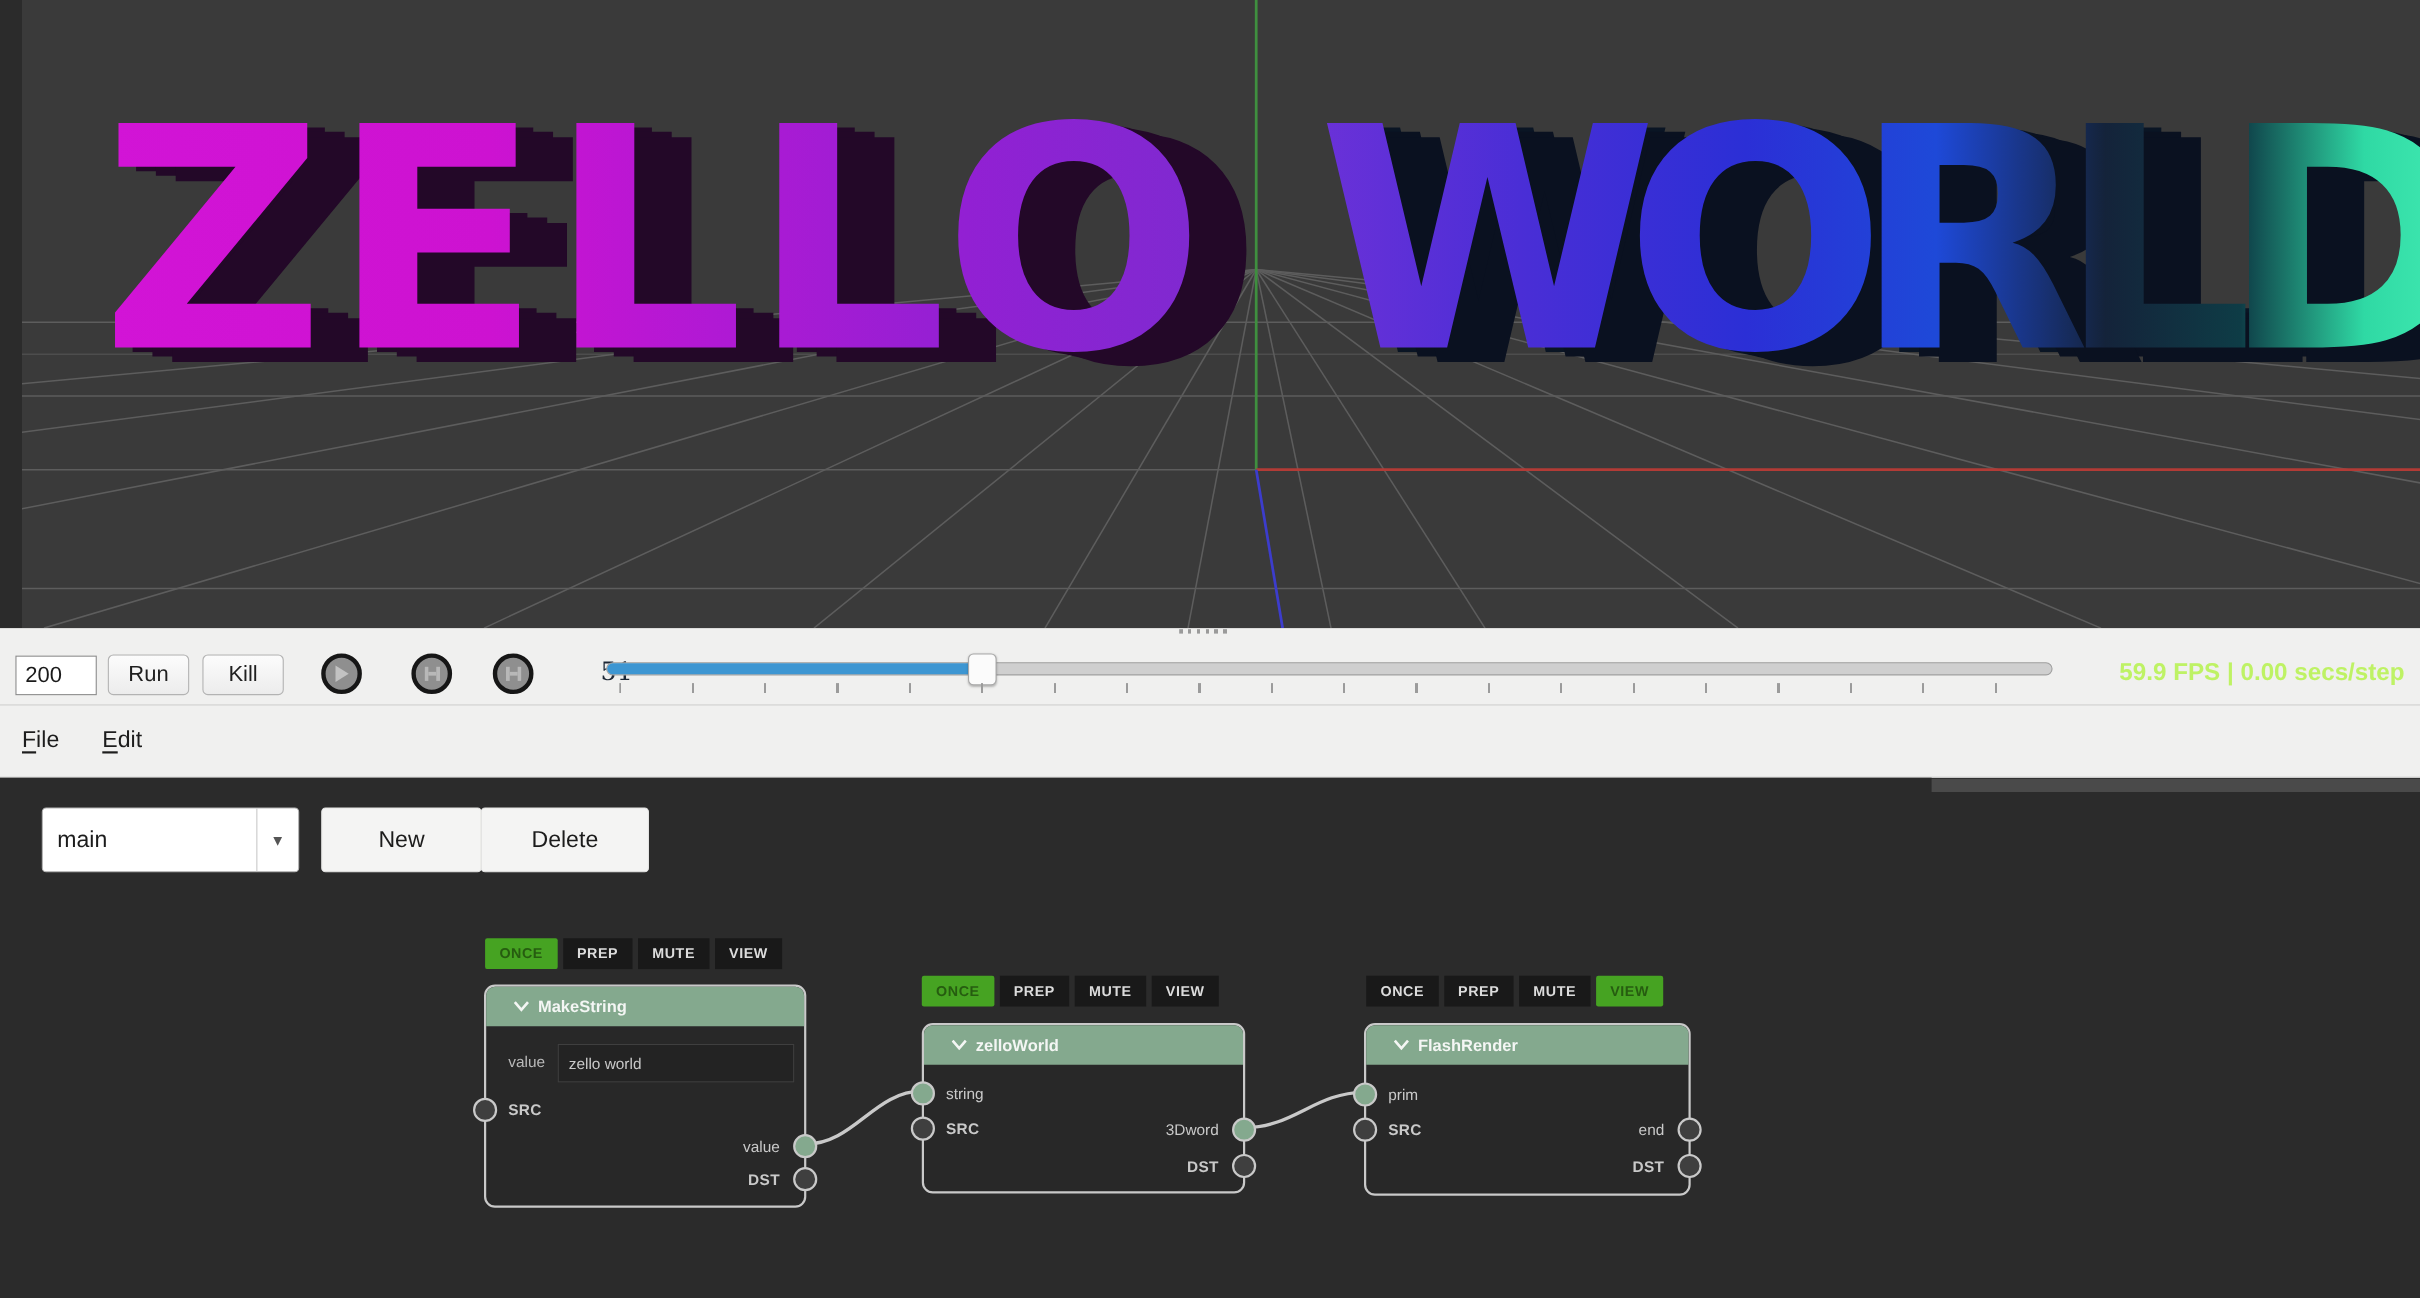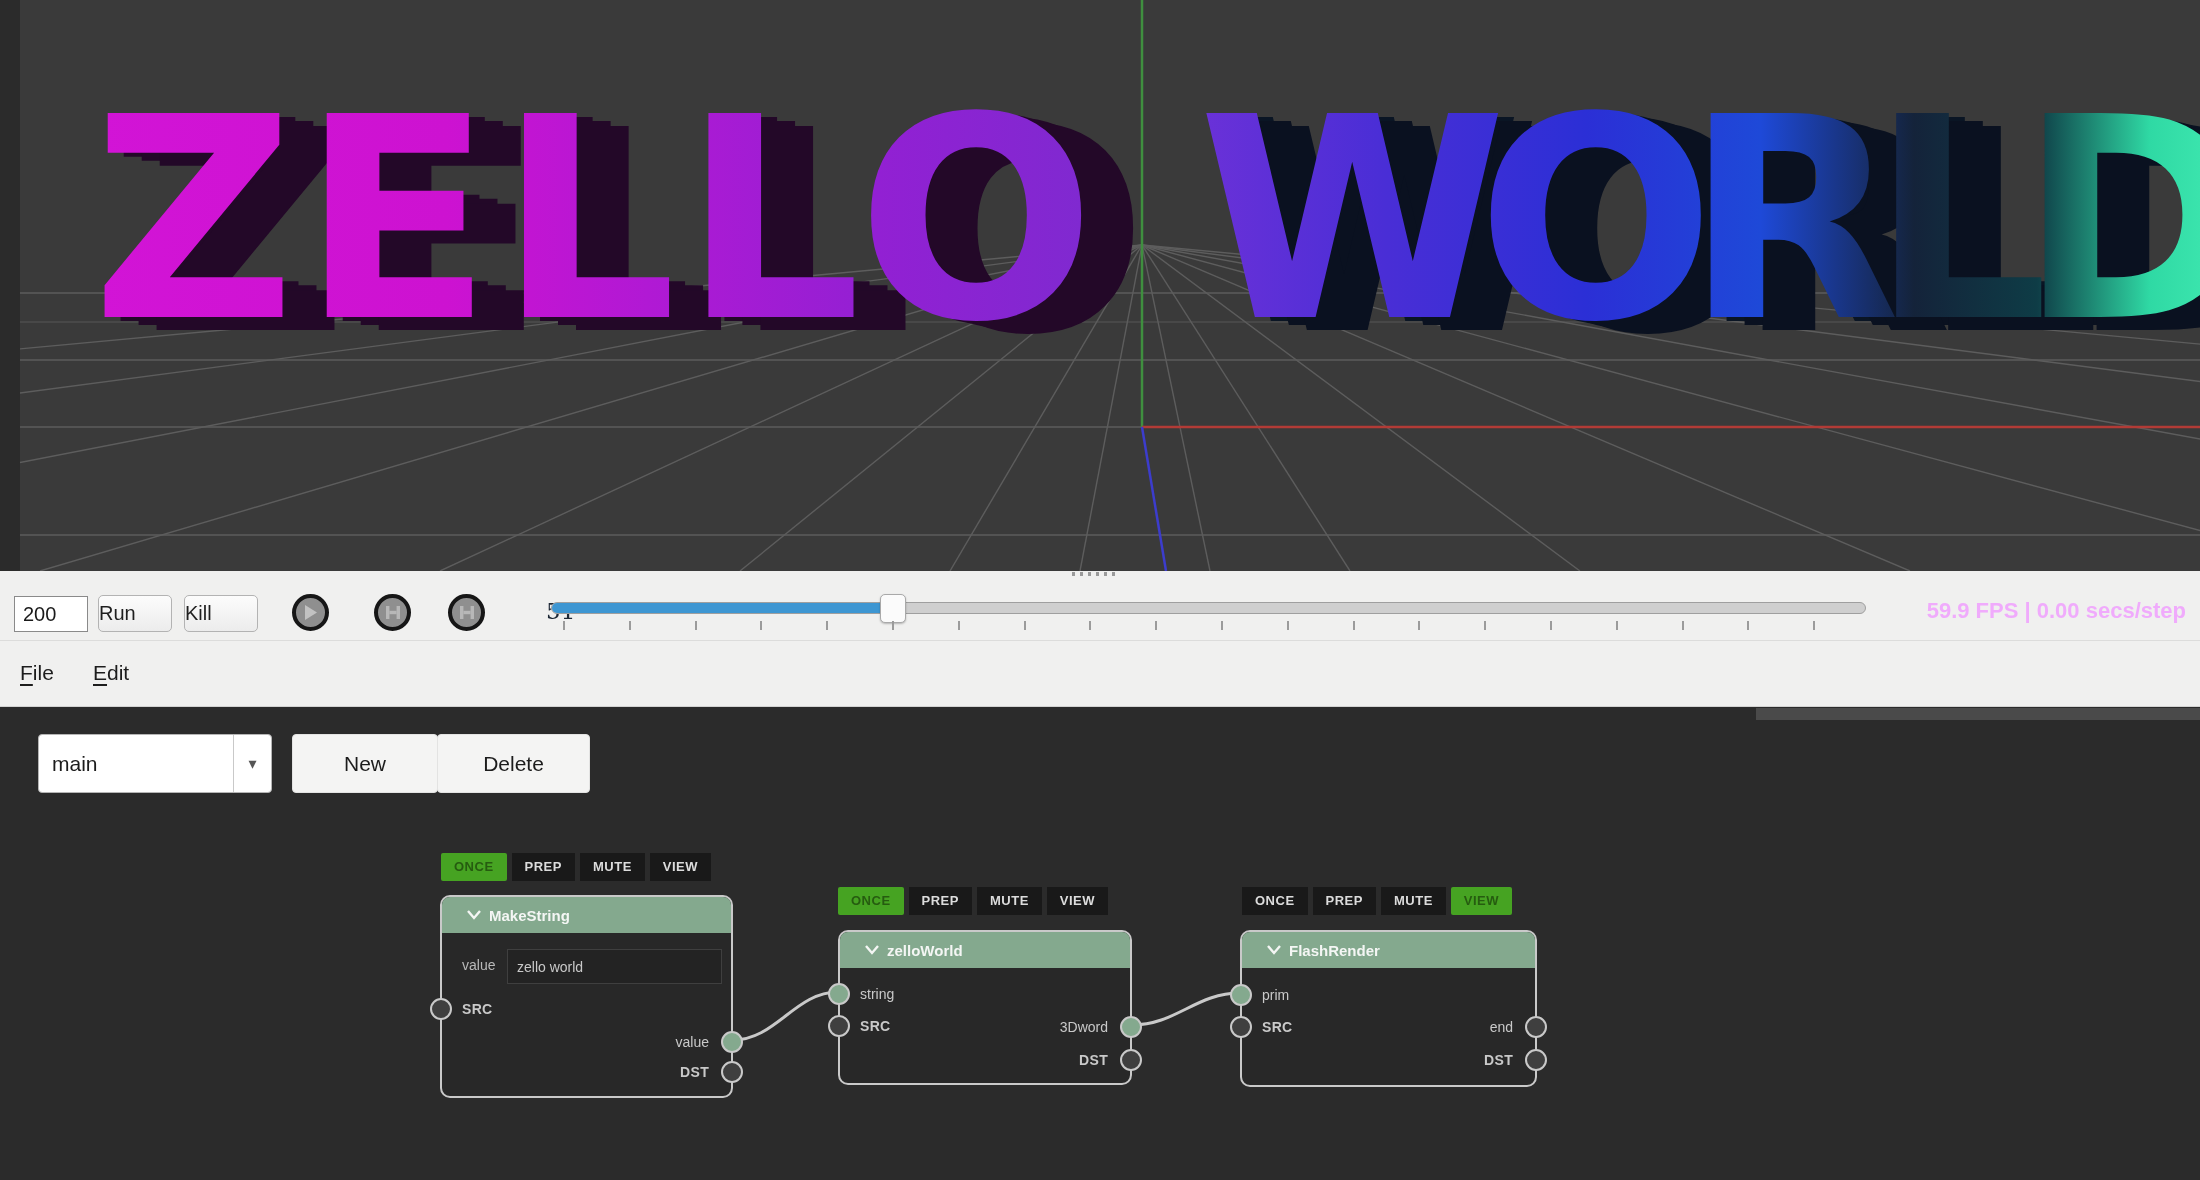--- a/index.html
+++ b/index.html
@@ -26,37 +26,37 @@
   
   .toolbar { position:absolute; left:0; top:571px; width:2200px; height:70px;
              background:#f0f0ef; border-bottom:1px solid #dcdcdb; }
   .grip-dots { position:absolute; left:1072px; top:1px; width:46px; height:4px;
                background:repeating-linear-gradient(to right,#9a9a9a 0 3px,transparent 3px 8px); }
   .frame-input { position:absolute; left:14px; top:25px; width:74px; height:36px;
                  border:1px solid #8a8a8a; background:#ffffff; font-size:20px; color:#1a1a1a;
                  padding:0 8px; font-family:inherit; }
   .tb-btn { position:absolute; top:24px; height:37px; border:1px solid #b3b3b3; border-radius:5px;
             background:linear-gradient(#fcfcfc,#ececec); font-size:20px; color:#1f1f1f;
-            font-family:inherit; text-align:left; line-height:35px; cursor:default; }
+            font-family:inherit; text-align:center; line-height:35px; cursor:default; }
   .btn-run { left:98px; width:74px; } .btn-kill { left:184px; width:74px; }
   .circle-btn { position:absolute; top:594px; width:37px; height:37px; border-radius:50%;
                 background:#8f8f8f; border:4px solid #161616; display:flex;
                 align-items:center; justify-content:center; }
   .frame-label { position:absolute; left:508px; top:598px; font-size:23px; color:#1d2836;
                  font-family:"DejaVu Serif", serif;margin-left:38px; }
   .slider { position:absolute; left:551px; top:602px; width:1315px; height:12px;
             background:#cfcfcf; border:1px solid #9f9f9f; border-radius:6px; }
   .slider-fill { position:absolute; left:0; top:0; height:10px; width:26%;
                  background:#3d96d2; border-radius:6px 0 0 6px; }
   .slider-handle { position:absolute; left:calc(26% - 13px); top:-9px; width:26px; height:29px;
                    background:#fbfbfb; border:1px solid #a9a9a9; border-radius:5px;
                    box-shadow:0 1px 2px rgba(0,0,0,.25); }
   .slider-ticks { position:absolute; left:563px; top:621px; width:1312px; height:9px;
                   background:repeating-linear-gradient(to right,#9b9b9b 0 2px,transparent 2px 65.8px); }
-  .fps-stats { position:absolute; right:14px; top:598px; font-size:22px; color:#f0abfc; font-weight:600; }
+  .fps-stats { position:absolute; right:14px; top:598px; font-size:22px; color:#bef264; font-weight:600; }
 
   
   .menubar { position:absolute; left:0; top:641px; width:2200px; height:66px;
              background:#f0f0ef; border-bottom:1px solid #d3d3d2; }
   .menu-item { position:absolute; top:20px; font-size:21px; color:#1d1d1d; cursor:default; }
   .menu-item .mn { text-decoration:underline; text-underline-offset:4px; }
   .menu-file { left:20px; } .menu-edit { left:93px; }
   .panel-divider { position:absolute; left:0; top:708px; width:2200px; height:12px; background:#4a4a4a; }
 
   

